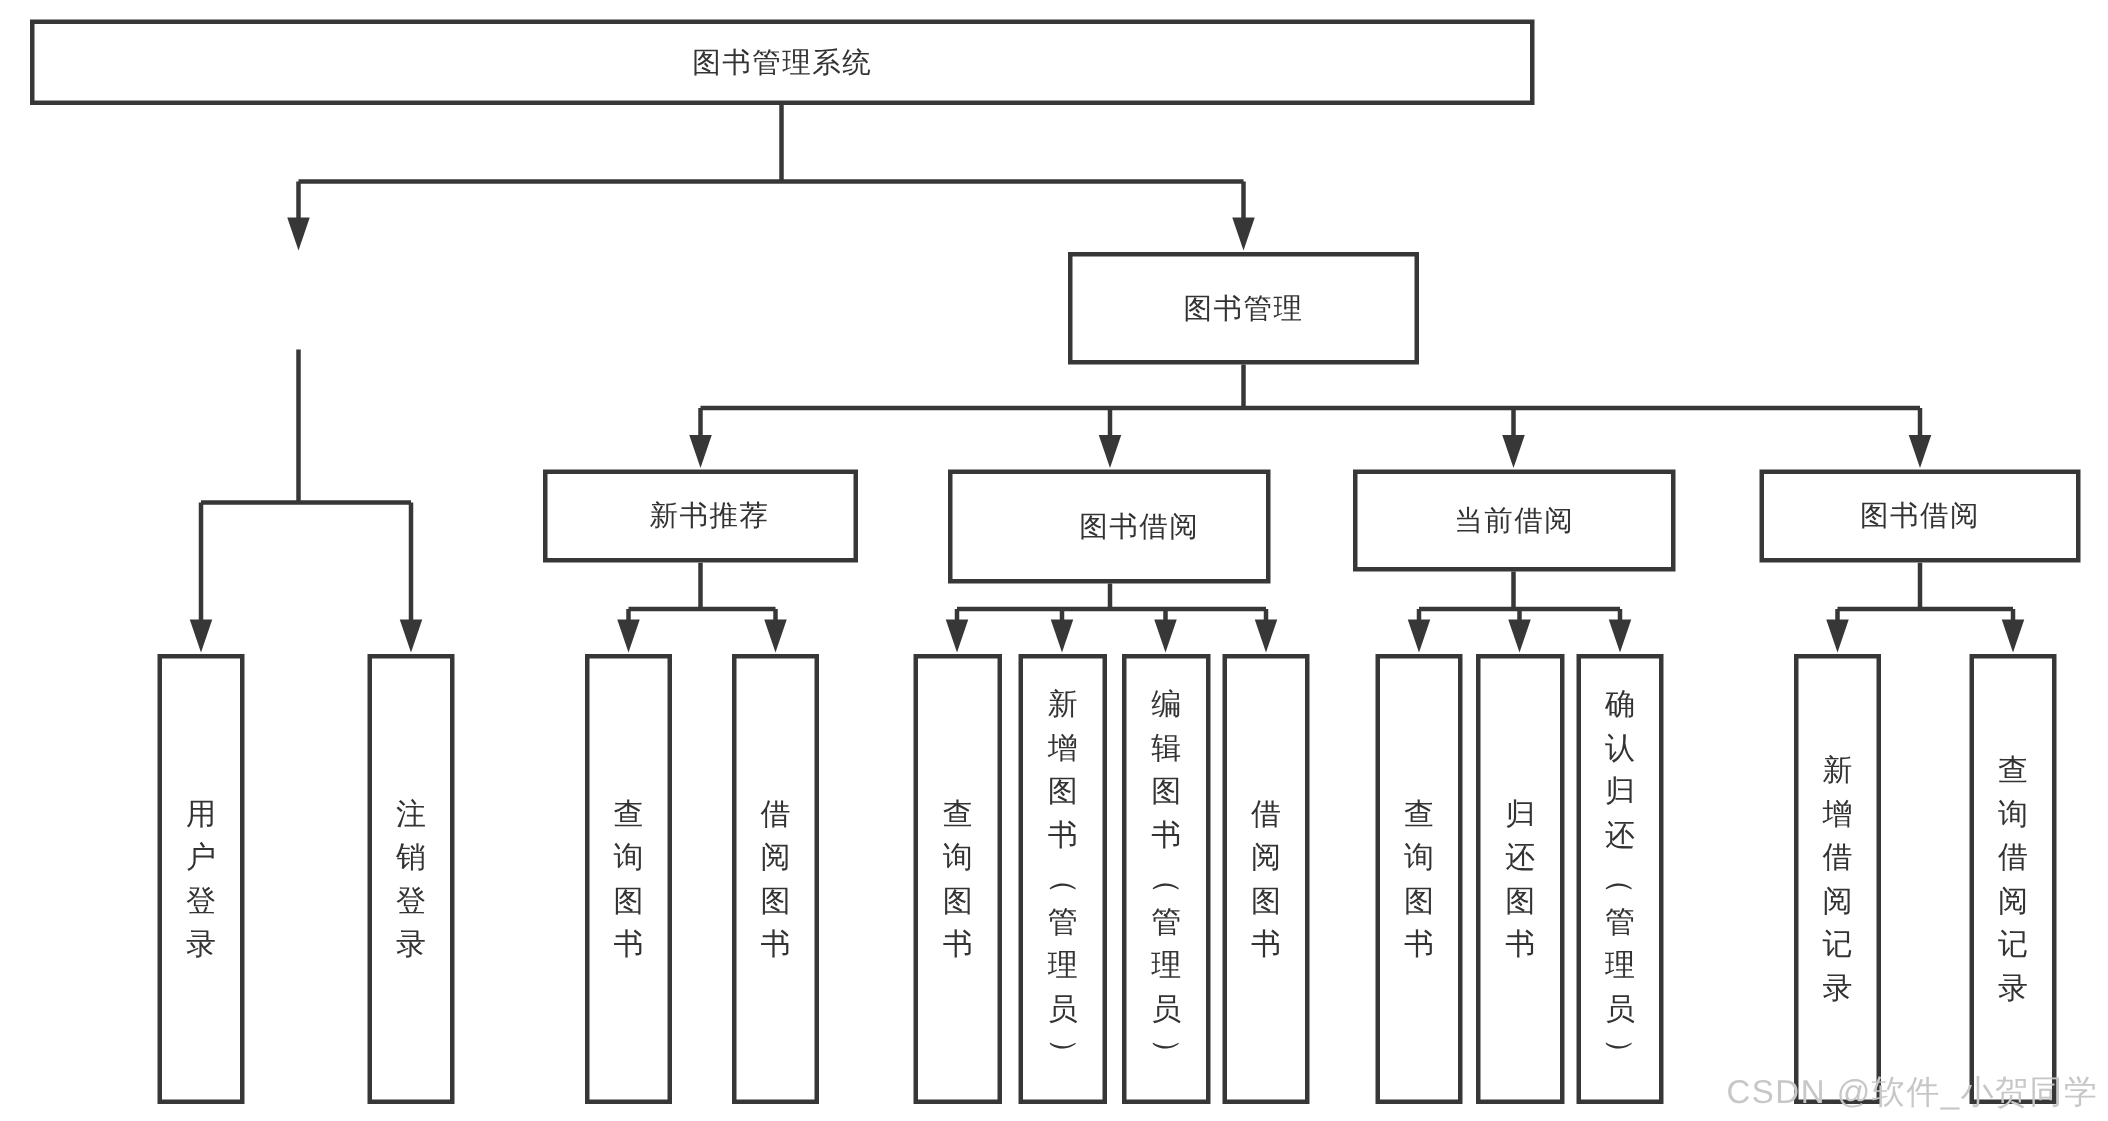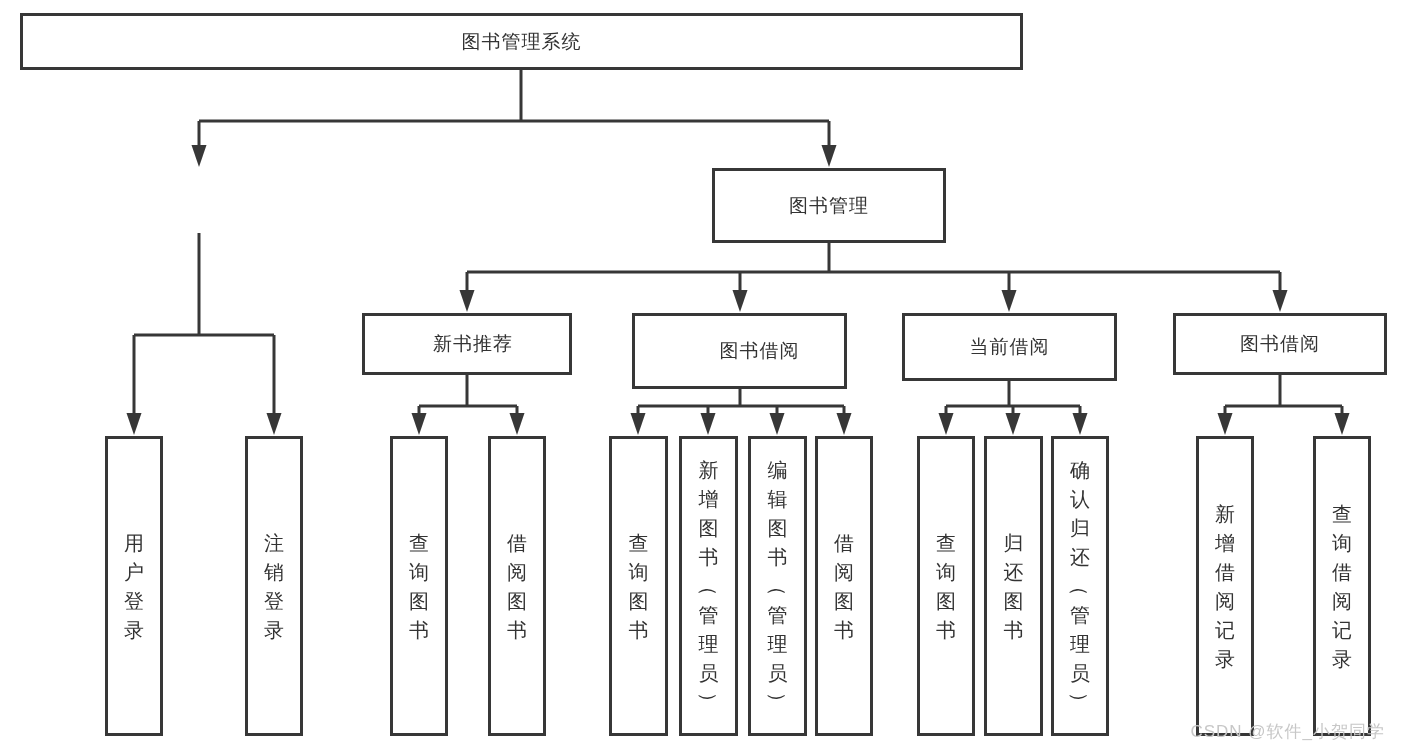--- a/index.html
+++ b/index.html
@@ -19,22 +19,22 @@
   .node{
     position:absolute;box-sizing:border-box;
     border:3px solid var(--line);background:#fff;
     display:flex;align-items:center;justify-content:center;
     font-size:19px;color:var(--text);letter-spacing:1px;
   }
   .vnode{flex-direction:column;font-size:20px;letter-spacing:0;}
   .vchar{display:block;line-height:1;margin:4.5px 0;text-align:center;}
   .vrot{transform:rotate(90deg);}
   .watermark{
-    position:absolute;right:20px;bottom:4px;
-    font-size:17px;color:var(--watermark);letter-spacing:1px;
+    position:absolute;right:6px;bottom:4px;
+    font-size:22px;color:var(--watermark);letter-spacing:1px;
     white-space:nowrap;
   }
 </style>
 </head>
 <body>
 
 <div class="canvas">
 
   <svg class="connectors" width="1405" height="747">
     <g stroke="#373737" stroke-width="3" fill="none">

